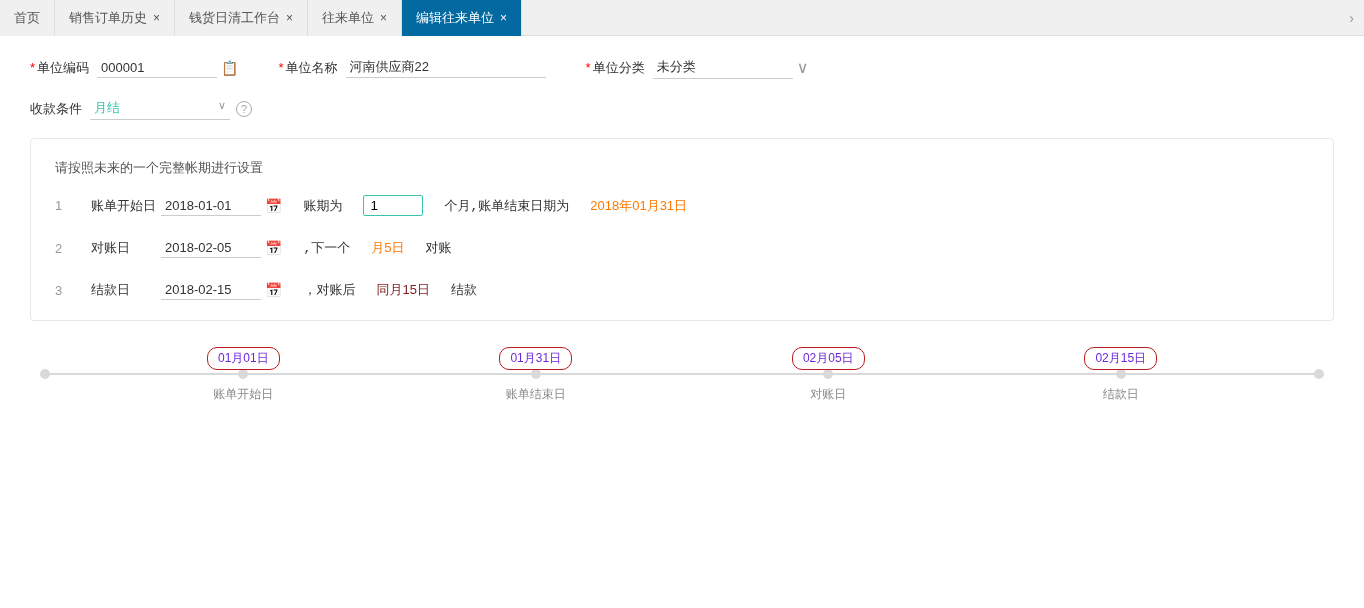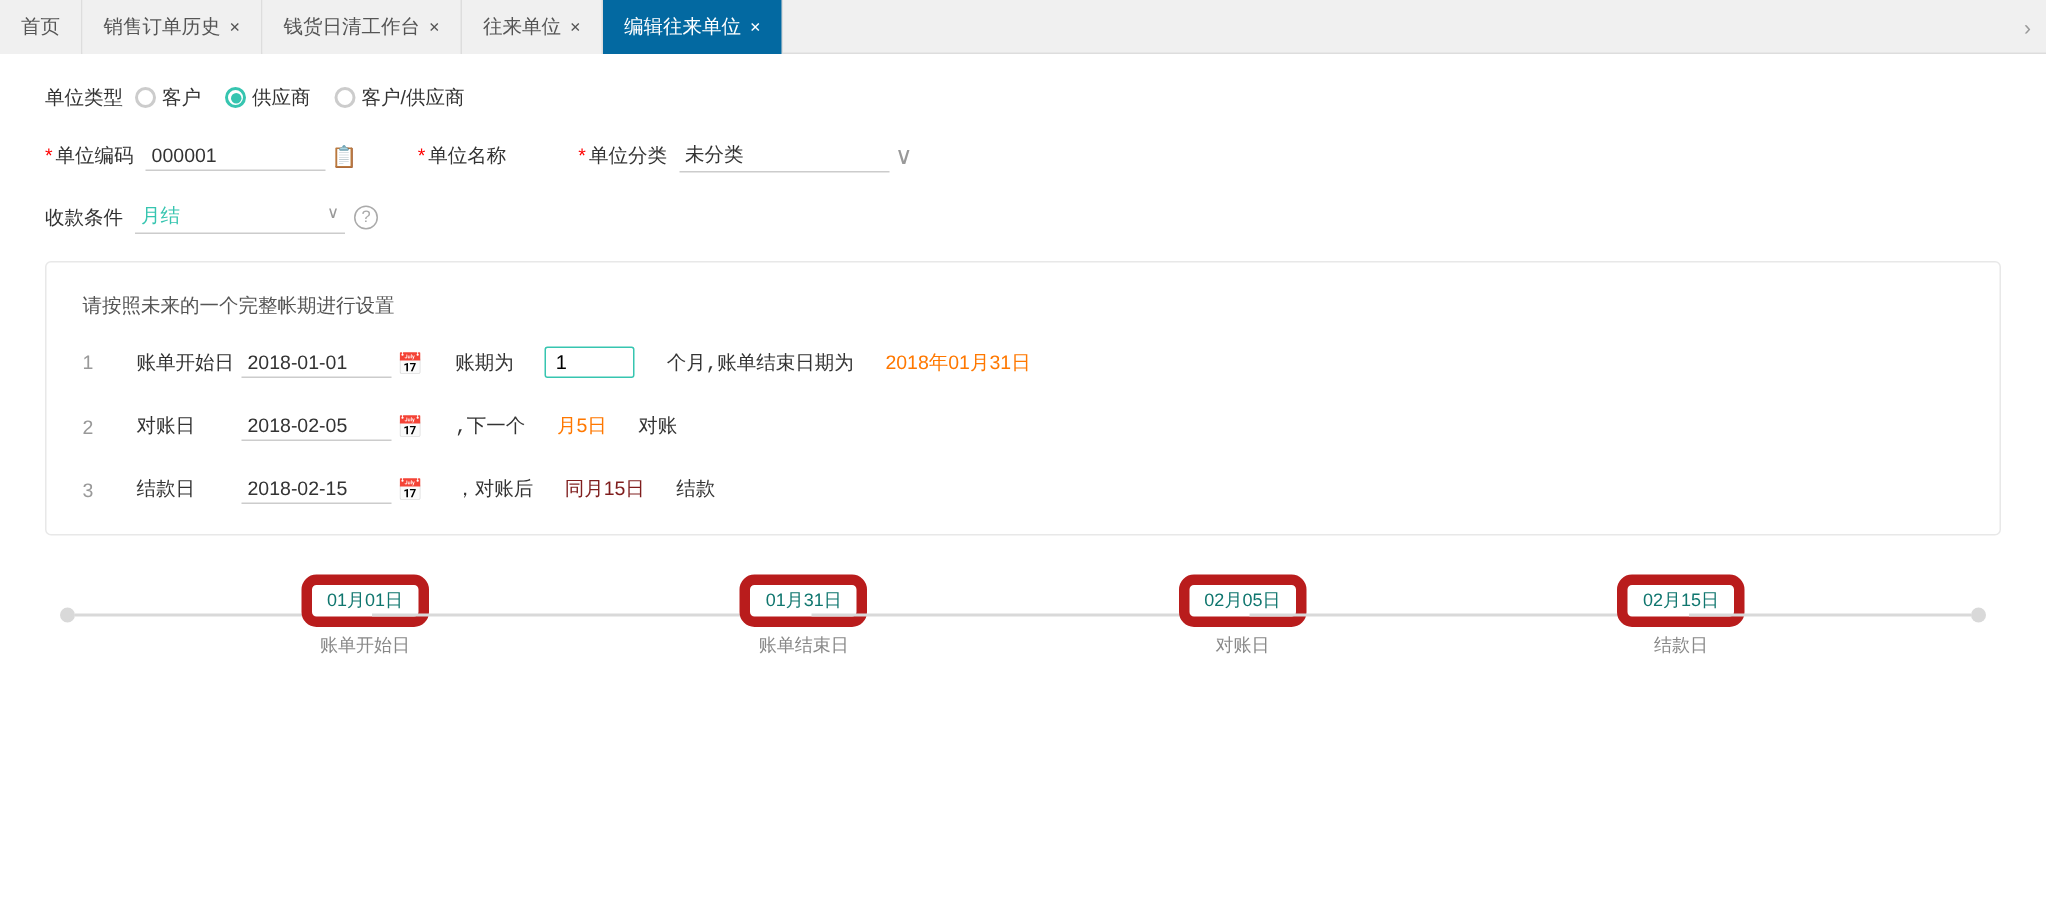--- a/index.html
+++ b/index.html
@@ -233,25 +233,25 @@
       align-items: center;
       position: relative;
     }
     .timeline-circle {
       width: 10px; height: 10px;
       border-radius: 50%;
       background: #d9d9d9;
       border: 2px solid #d9d9d9;
     }
     .timeline-badge {
-      border: 7px solid #b91c1c;
+      border: 1px solid #b91c1c;
       border-radius: 10px;
       padding: 2px 10px;
       font-size: 12px;
-      color: #0f766e;
+      color: #6d28d9;
       background: #fff;
       position: absolute;
       top: -22px;
       white-space: nowrap;
     }
     .timeline-sublabel {
       position: absolute;
       bottom: -24px;
       font-size: 12px;
       color: #888;
@@ -288,50 +288,32 @@
   </div>
   <div class="tab-item active">
     <span>编辑往来单位</span>
     <span class="close-icon">×</span>
   </div>
   <div class="tabs-arrow">›</div>
 </div>
 
 <div class="main-content">
 
-  <div class="form-row">
-    <div class="form-field">
-      <span class="form-label">单位类型</span>
-      <div class="radio-group">
-        <div class="radio-item">
-          <div class="radio-circle"></div>
-          <span>客户</span>
-        </div>
-        <div class="radio-item">
-          <div class="radio-circle checked"></div>
-          <span>供应商</span>
-        </div>
-        <div class="radio-item">
-          <div class="radio-circle"></div>
-          <span>客户/供应商</span>
-        </div>
-      </div>
-    </div>
-  </div>
 
   <div class="form-row">
     <div class="form-field">
       <span class="required-star">*</span>
       <span class="form-label">单位编码</span>
       <input type="text" class="input-field" value="000001" style="">
       <span class="cal-icon">📋</span>
     </div>
     <div class="form-field">
       <span class="required-star">*</span>
       <span class="form-label">单位名称</span>
+      <input type="text" class="input-wide input-field" value="河南供应商22" style="">
     </div>
     <div class="form-field">
       <span class="required-star">*</span>
       <span class="form-label">单位分类</span>
       <div class="category-select">
         <span class="cat-val">未分类</span>
         <span class="cat-chevron">∨</span>
       </div>
     </div>
   </div>

